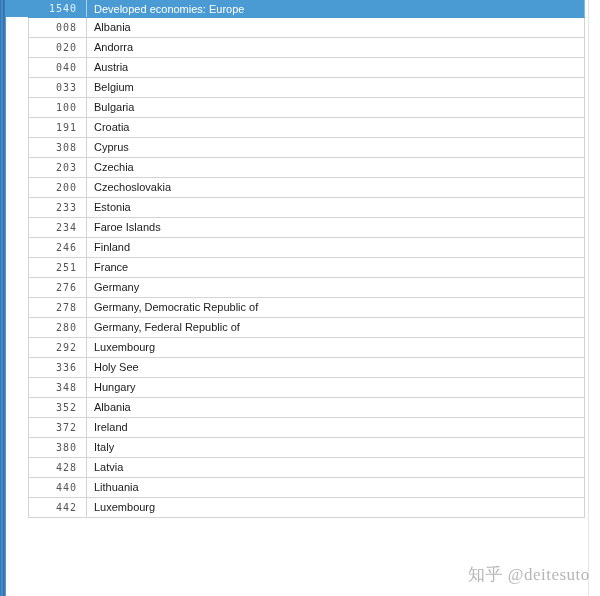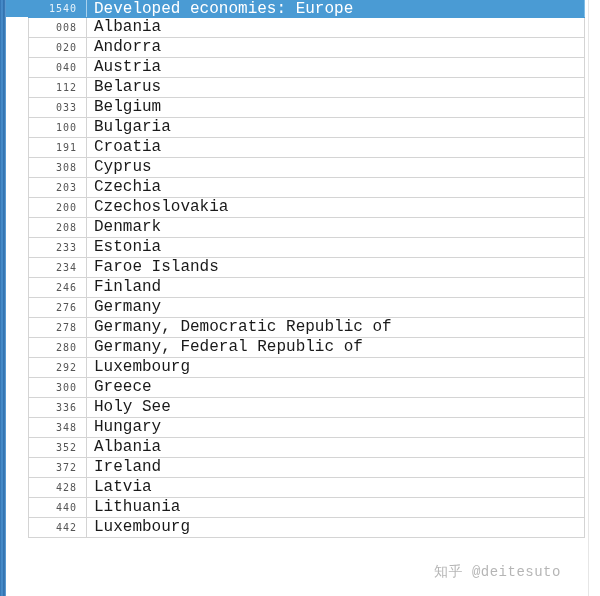--- a/index.html
+++ b/index.html
@@ -24,36 +24,36 @@
     height: 19px; padding: 0; border: 1px solid #d4d4d4;
     font-size: 11px; line-height: 19px; white-space: nowrap; overflow: hidden;
   }
   table.codes td.code {
     width: 48px; text-align: right; padding-right: 9px;
     font-family: "DejaVu Sans Mono", monospace; font-size: 10px;
     color: #555; letter-spacing: 1px;
   }
   table.codes td.name {
     padding-left: 7px; color: #1a1a1a;
-    font-family: Liberation Mono, monospace; font-size: 16px;
+    font-family: Liberation Sans, sans-serif; font-size: 11px;
   }
   table.codes tr.header td {
     height: 16px; line-height: 16px; background: #4a9bd4;
     border-color: #4a9bd4; border-right: 1px solid #7fbde6; color: #ffffff;
   }
   table.codes tr.header td.code { color: #e6f2fb; border-right: 1px solid #a9d2ee; }
   table.codes tr.header td.name { color: #ffffff; }
   .right-line {
     position: absolute; left: 588px; top: 0; width: 1px; height: 596px;
     background: #e6e6e6;
   }
   .watermark {
-    position: absolute; left: 434px; top: 563px;
-    font-size: 14px; color: rgba(120,120,120,0.55);
-    font-family: Liberation Mono, monospace; letter-spacing: 0.5px;
+    position: absolute; left: 468px; top: 563px;
+    font-size: 17px; color: rgba(120,120,120,0.55);
+    font-family: Liberation Serif, serif; letter-spacing: 0.5px;
     text-shadow: 0 0 1px rgba(255,255,255,0.9);
   }
 </style>
 </head>
 <body>
 
 <div class="left-bar"></div>
 <div class="header-band"></div>
 
 <table class="codes">
@@ -68,24 +68,20 @@
       </tr>
       <tr>
         <td class="code">020</td>
         <td class="name">Andorra</td>
       </tr>
       <tr>
         <td class="code">040</td>
         <td class="name">Austria</td>
       </tr>
       <tr>
-        <td class="code">112</td>
-        <td class="name">Belarus</td>
-      </tr>
-      <tr>
         <td class="code">033</td>
         <td class="name">Belgium</td>
       </tr>
       <tr>
         <td class="code">100</td>
         <td class="name">Bulgaria</td>
       </tr>
       <tr>
         <td class="code">191</td>
         <td class="name">Croatia</td>
@@ -96,70 +92,70 @@
       </tr>
       <tr>
         <td class="code">203</td>
         <td class="name">Czechia</td>
       </tr>
       <tr>
         <td class="code">200</td>
         <td class="name">Czechoslovakia</td>
       </tr>
       <tr>
-        <td class="code">208</td>
-        <td class="name">Denmark</td>
-      </tr>
-      <tr>
         <td class="code">233</td>
         <td class="name">Estonia</td>
       </tr>
       <tr>
         <td class="code">234</td>
         <td class="name">Faroe Islands</td>
       </tr>
       <tr>
         <td class="code">246</td>
         <td class="name">Finland</td>
+      </tr>
+      <tr>
+        <td class="code">251</td>
+        <td class="name">France</td>
       </tr>
       <tr>
         <td class="code">276</td>
         <td class="name">Germany</td>
       </tr>
       <tr>
         <td class="code">278</td>
         <td class="name">Germany, Democratic Republic of</td>
       </tr>
       <tr>
         <td class="code">280</td>
         <td class="name">Germany, Federal Republic of</td>
       </tr>
       <tr>
         <td class="code">292</td>
         <td class="name">Luxembourg</td>
       </tr>
       <tr>
-        <td class="code">300</td>
-        <td class="name">Greece</td>
-      </tr>
-      <tr>
         <td class="code">336</td>
         <td class="name">Holy See</td>
       </tr>
       <tr>
         <td class="code">348</td>
         <td class="name">Hungary</td>
       </tr>
       <tr>
         <td class="code">352</td>
         <td class="name">Albania</td>
       </tr>
       <tr>
         <td class="code">372</td>
         <td class="name">Ireland</td>
+      </tr>
+      <tr>
+        <td class="code">380</td>
+        <td class="name">Italy</td>
       </tr>
       <tr>
         <td class="code">428</td>
         <td class="name">Latvia</td>
       </tr>
       <tr>
         <td class="code">440</td>
         <td class="name">Lithuania</td>
       </tr>
       <tr>

